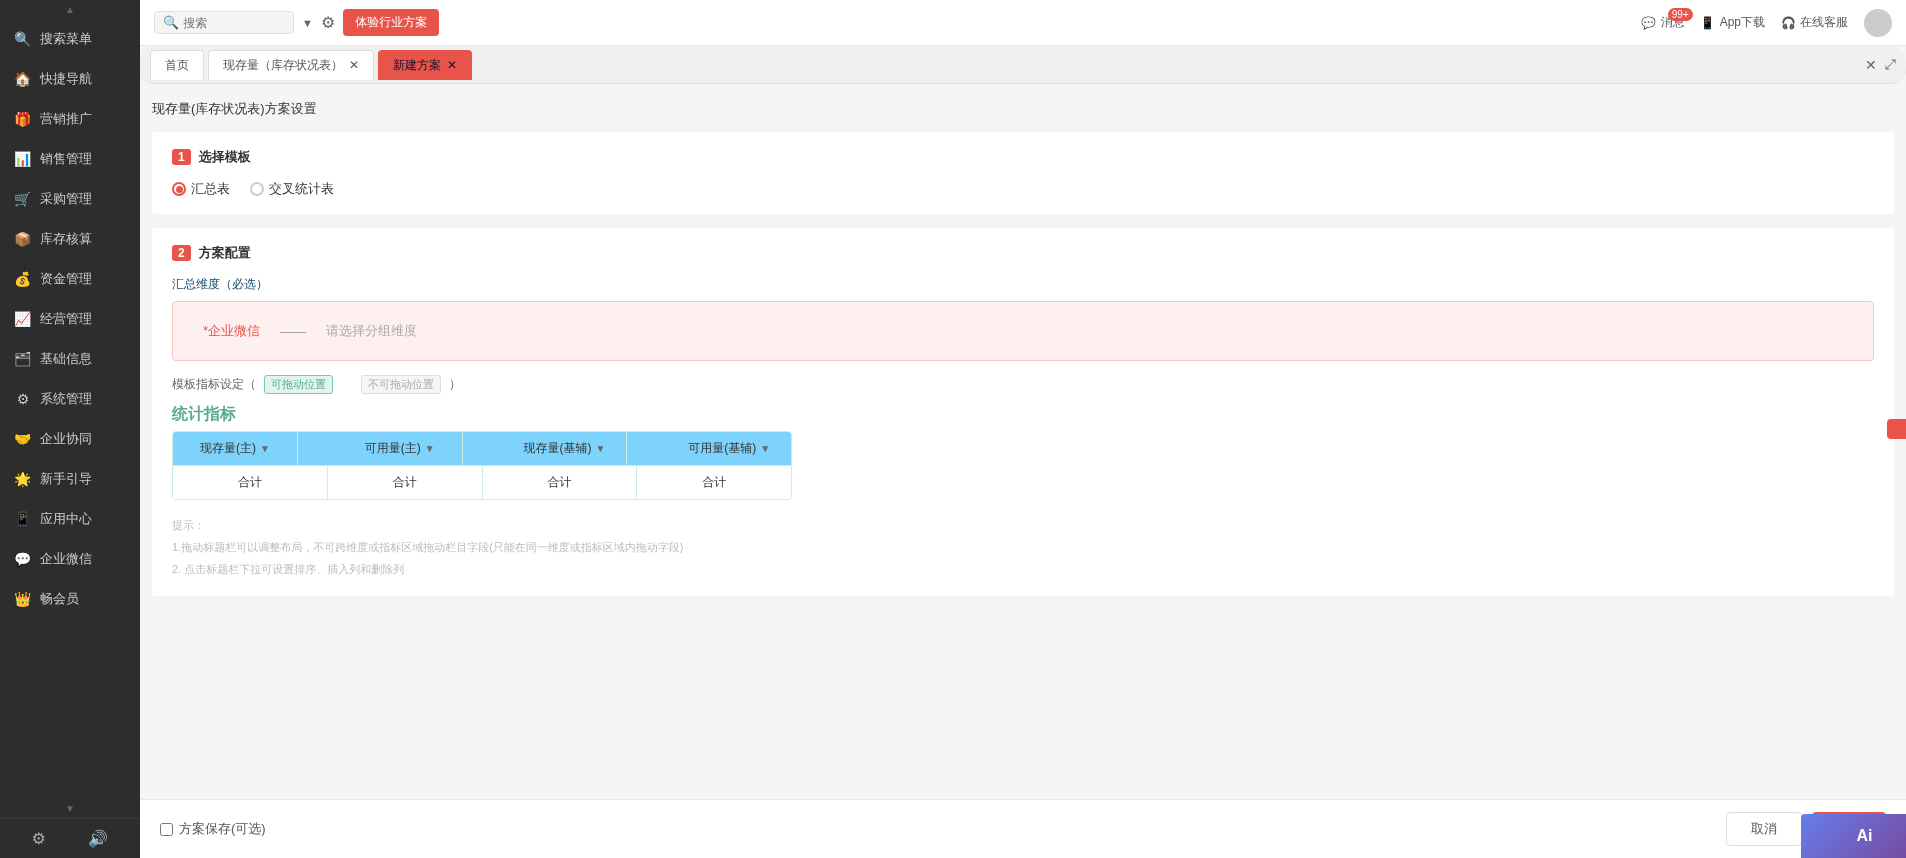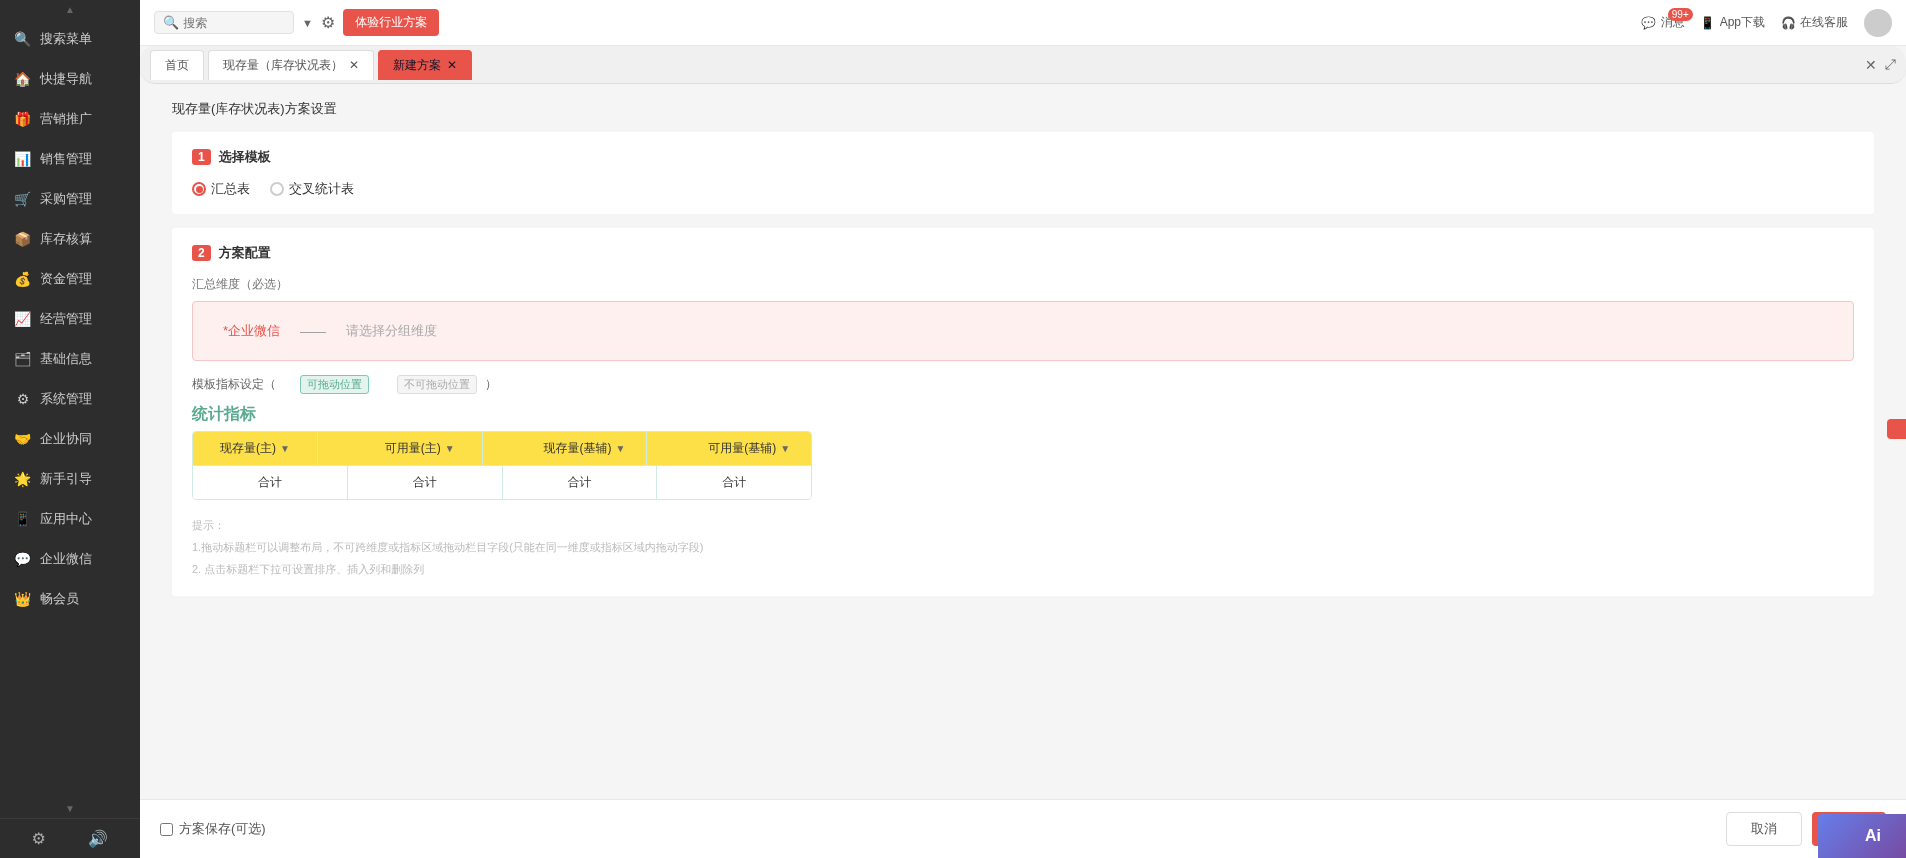--- a/index.html
+++ b/index.html
@@ -218,21 +218,21 @@
       border: none;
       cursor: pointer;
       font-size: 14px;
       color: #666;
     }
 
     
     .content-area {
       flex: 1;
       overflow-y: auto;
-      padding: 16px 32px;
+      padding: 16px 12px;
       background: #f5f5f5;
       position: relative;
     }
 
     .page-title {
       font-size: 13px;
       color: #333;
       margin-bottom: 14px;
     }
 
@@ -292,21 +292,21 @@
       content: '';
       width: 7px;
       height: 7px;
       background: #e8534a;
       border-radius: 50%;
     }
 
     
     .required-label {
       font-size: 12px;
-      color: #737373;
+      color: #0c4a6e;
       margin-bottom: 8px;
     }
     .dimension-row {
       background: #fff0f0;
       border: 1px solid #f5c6c6;
       border-radius: 4px;
       padding: 20px 30px;
       display: flex;
       align-items: center;
       gap: 20px;
@@ -328,21 +328,20 @@
       gap: 8px;
     }
     .drag-badge {
       display: inline-block;
       background: #e3f3ee;
       border: 1px solid #7dc8b0;
       border-radius: 3px;
       padding: 1px 6px;
       font-size: 11px;
       color: #5aab8e;
-      margin-left: 16px;
     }
     .no-drag-badge {
       display: inline-block;
       background: #f5f5f5;
       border: 1px solid #ddd;
       border-radius: 3px;
       padding: 1px 6px;
       font-size: 11px;
       color: #aaa;
     }
@@ -357,21 +356,21 @@
       font-weight: bold;
     }
     .stats-table {
       border: 1px solid #d0ebe2;
       border-radius: 4px;
       overflow: hidden;
       width: 620px;
     }
     .stats-header-row {
       display: flex;
-      background: #fde047;
+      background: #7dd3fc;
       gap: 40px;
     }
     .stats-header-cell {
       flex: 1;
       padding: 8px 12px;
       font-size: 12px;
       color: #333;
       display: flex;
       align-items: center;
       justify-content: center;
@@ -443,21 +442,21 @@
       cursor: pointer;
       font-size: 13px;
       color: #fff;
     }
 
     
     .ai-floating {
       position: fixed;
       right: 0;
       bottom: 0;
-      width: 88px;
+      width: 105px;
       height: 44px;
       background: linear-gradient(135deg, #667eea 0%, #764ba2 100%);
       display: flex;
       align-items: center;
       justify-content: center;
       color: #fff;
       font-size: 16px;
       font-weight: bold;
       cursor: pointer;
       border-radius: 4px 0 0 0;

